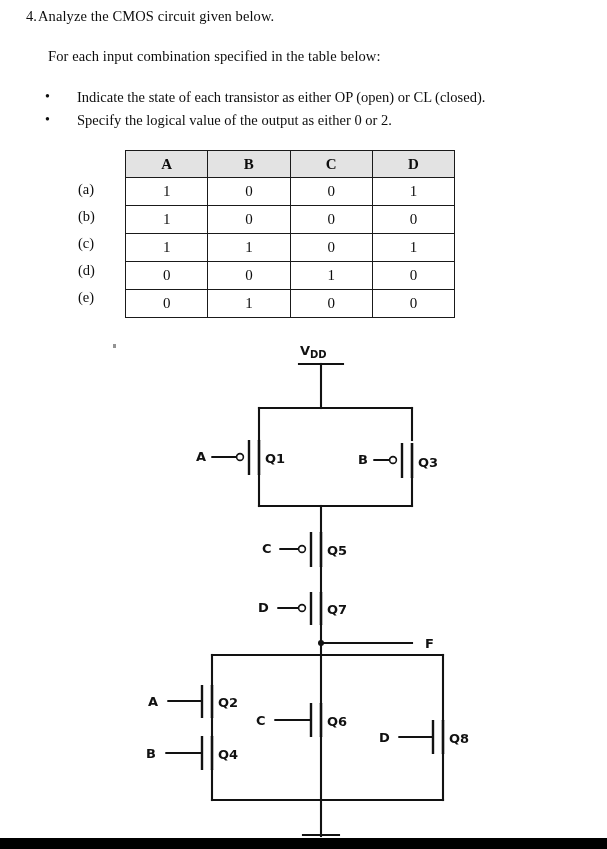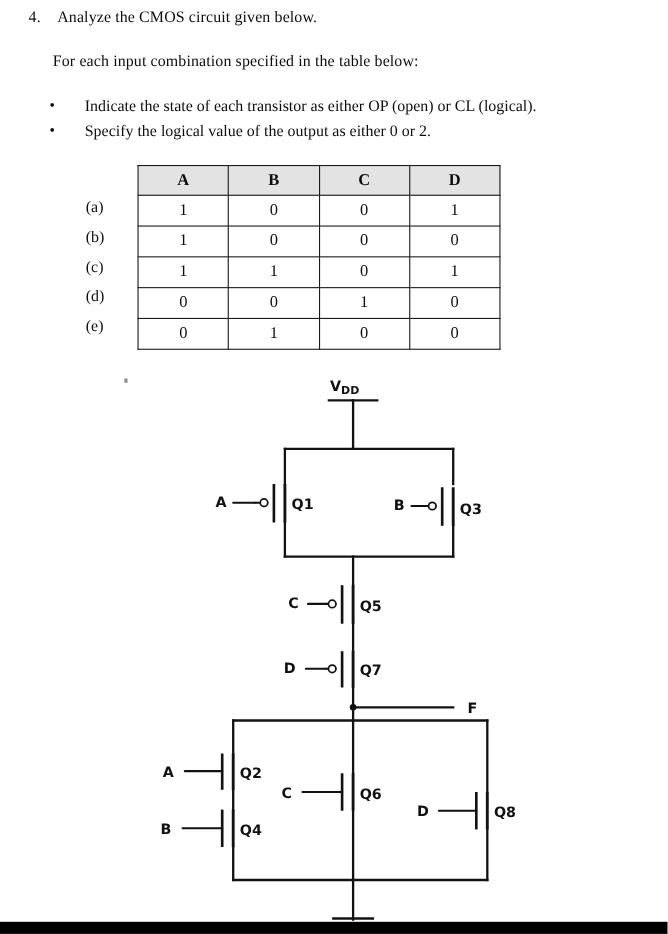--- a/index.html
+++ b/index.html
@@ -28,21 +28,21 @@
     font-size: 14.5px;
     line-height: 16px;
     letter-spacing: 0.1px;
     white-space: nowrap;
   }
   #q-number {
     left: 26px;
     top: 8px;
   }
   #q-title {
-    left: 52px;
+    left: 38px;
     top: 8px;
   }
   #q-intro {
     left: 48px;
     top: 48px;
   }
   .bullet-row {
     position: absolute;
     left: 45px;
     width: 560px;
@@ -193,21 +193,21 @@
 </head>
 <body>
 
 <div id="question-block">
   <div class="q-line" id="q-number">4.</div>
   <div class="q-line" id="q-title">Analyze the CMOS circuit given below.</div>
   <div class="q-line" id="q-intro">For each input combination specified in the table below:</div>
 
   <div class="bullet-row" id="bullet-0">
     <span class="bullet-dot">•</span>
-    <span class="bullet-text">Indicate the state of each transistor as either OP (open) or CL (logical).</span>
+    <span class="bullet-text">Indicate the state of each transistor as either OP (open) or CL (closed).</span>
   </div>
   <div class="bullet-row" id="bullet-1">
     <span class="bullet-dot">•</span>
     <span class="bullet-text">Specify the logical value of the output as either 0 or 2.</span>
   </div>
 </div>
 
 <div id="truth-table-wrap">
   <div id="row-labels">
     <div class="row-label" style="top:26px;">(a)</div>

